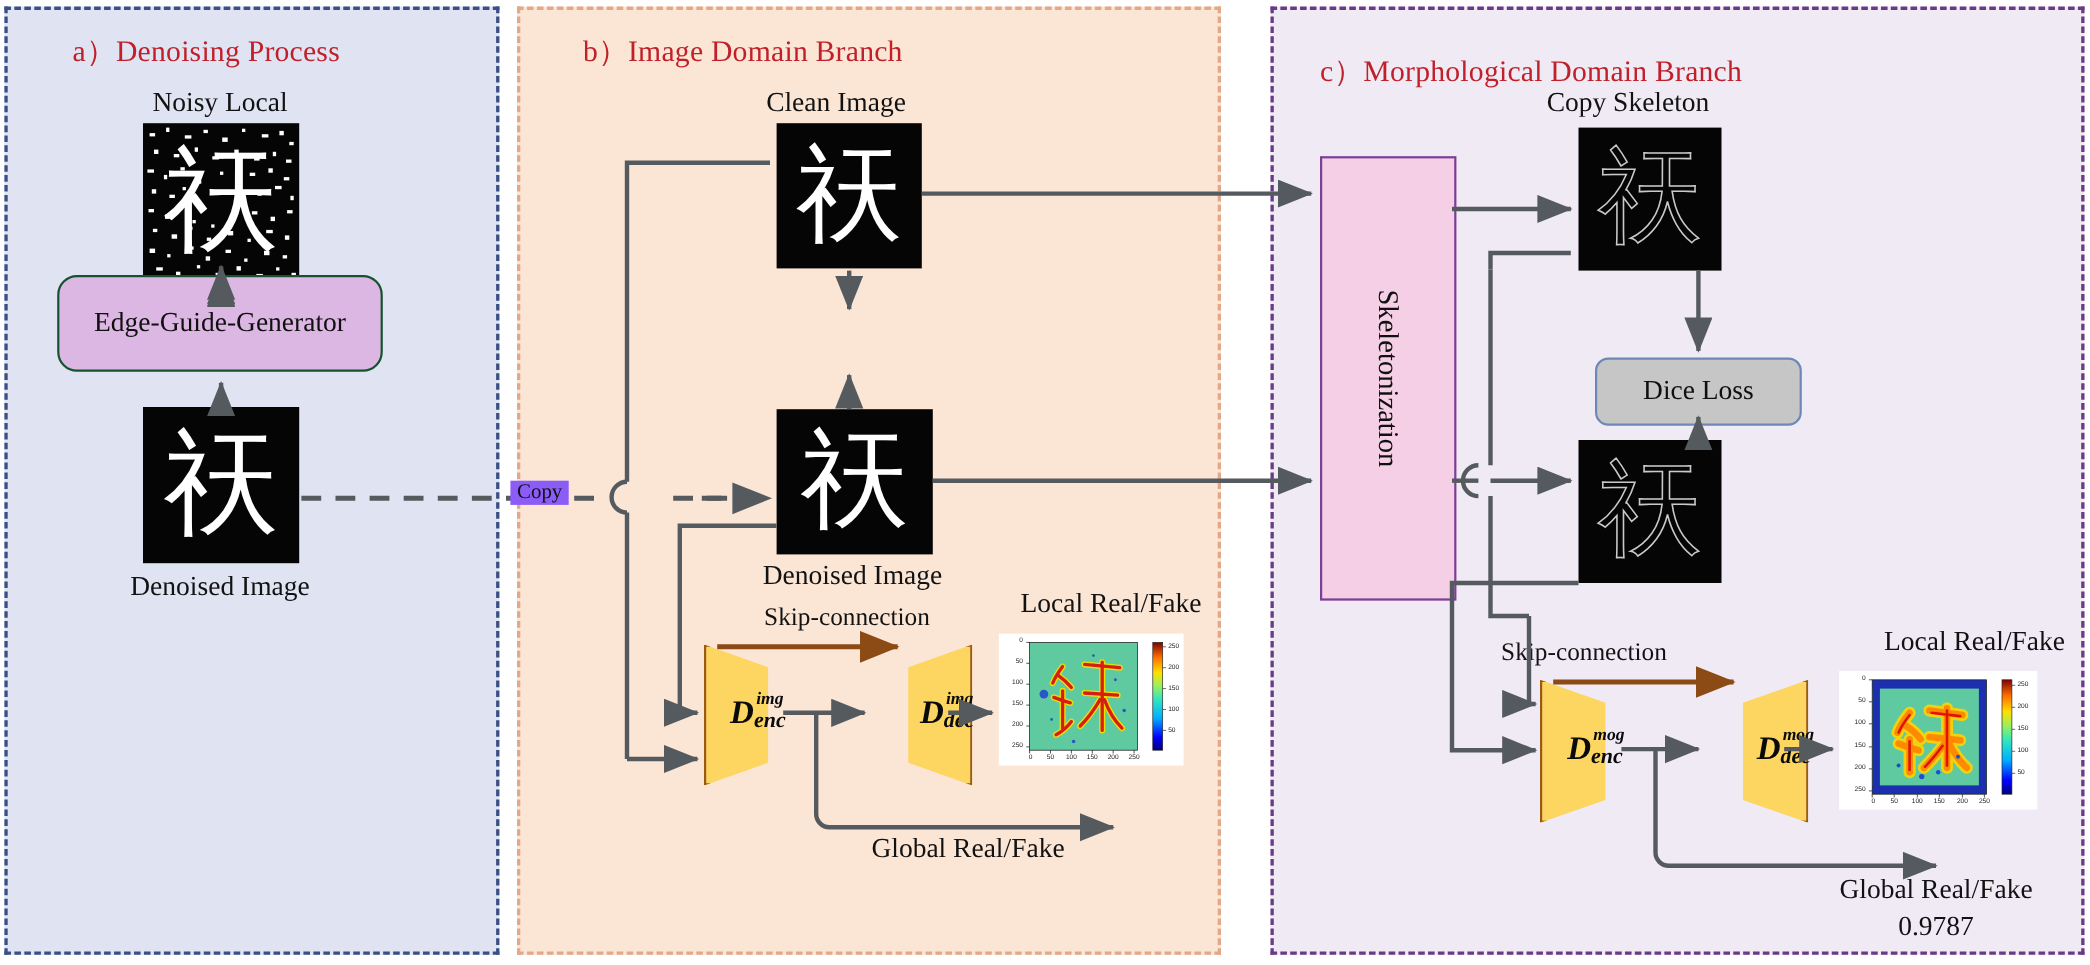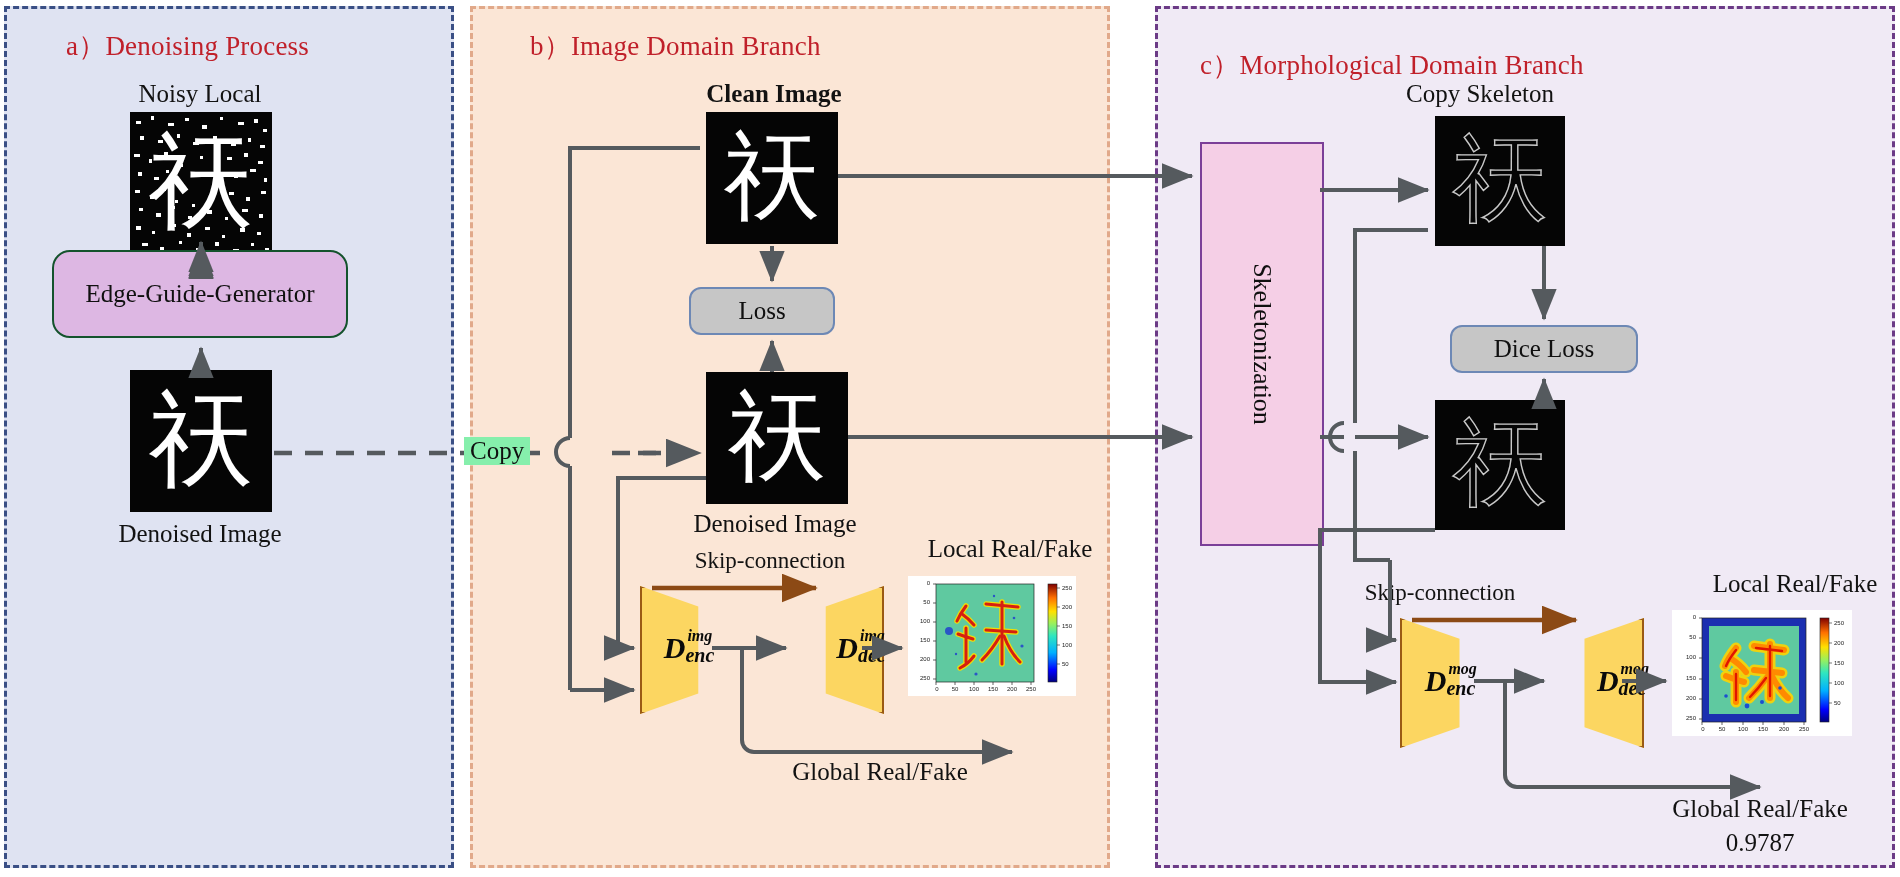--- a/index.html
+++ b/index.html
@@ -28,21 +28,21 @@
   .tile.noisy .glyph{mix-blend-mode:normal;}
   .noise{position:absolute;inset:0;}
   .skel .glyph{color:transparent;-webkit-text-stroke:1.4px #c9c9c9;text-shadow:none;}
 
   
   .rbox{position:absolute;box-sizing:border-box;display:flex;align-items:center;justify-content:center;
     font-size:25px;color:#101010;}
   #egg{left:52px;top:250px;width:296px;height:88px;background:#ddb7e3;border:2px solid #14532d;border-radius:18px;}
   .lossbox{background:#c6c6c6;border:2px solid #6d88b5;border-radius:12px;}
   #loss-b{left:689px;top:287px;width:146px;height:48px;}
-  #loss-c{left:1450px;top:325px;width:188px;height:48px;}
+  #loss-c{left:1450px;top:325px;width:188px;height:62px;}
 
   
   #skel-box{position:absolute;left:1200px;top:142px;width:120px;height:400px;
     background:#f5cfe6;border:2px solid #7b3f98;}
   #skel-box .vtext{position:absolute;left:50%;top:50%;transform:translate(-50%,-50%) rotate(90deg);
     white-space:nowrap;font-size:26px;color:#101010;}
 
   
   .trap{position:absolute;background:#fcd661;border:2px solid #9a5a14;}
   .enc{clip-path:polygon(0% 0%,62% 16%,62% 84%,0% 100%);}
@@ -56,21 +56,21 @@
   .supsub .sub{display:block;font-size:20px;line-height:1;position:relative;top:1px;}
 
   
   #wires{position:absolute;left:0;top:0;width:1900px;height:877px;pointer-events:none;}
 
   
   .plot{position:absolute;background:#ffffff;}
   .plot .hm{position:absolute;overflow:hidden;}
   .tick{position:absolute;font-size:6px;color:#222;font-family:"Liberation Sans", sans-serif;white-space:nowrap;}
   .ytick{text-align:right;}
-  .copy-chip{position:absolute;background:#86efac;padding:0 6px;font-size:25px;color:#101010;}
+  .copy-chip{position:absolute;background:#8b5cf6;padding:0 6px;font-size:19px;color:#101010;}
 </style>
 </head>
 <body>
 
 <div id="root">
 
   <div class="panel" id="panel-a"></div>
   <div class="panel" id="panel-b"></div>
   <div class="panel" id="panel-c"></div>
 
@@ -153,27 +153,26 @@
   </div>
 
   <div class="rbox" id="egg">Edge-Guide-Generator</div>
 
   <div class="tile" id="tile-denoised-a" style="left:130px;top:370px;width:142px;height:142px;">
     <div class="glyph" style="font-size:104px;">祆</div>
   </div>
 
   <div class="lbl" id="lbl-den-a" style="left:60px;top:520px;width:280px;">Denoised Image</div>
 
-  <div class="lbl" id="lbl-clean-b" style="left:644px;top:80px;width:260px;font-weight:bold;">Clean Image</div>
+  <div class="lbl" id="lbl-clean-b" style="left:630px;top:80px;width:260px;">Clean Image</div>
 
   <div class="tile" id="tile-clean-b" style="left:706px;top:112px;width:132px;height:132px;">
     <div class="glyph" style="font-size:96px;">祆</div>
   </div>
 
-  <div class="rbox lossbox" id="loss-b">Loss</div>
 
   <div class="tile" id="tile-den-b" style="left:706px;top:372px;width:142px;height:132px;">
     <div class="glyph" style="font-size:98px;">祆</div>
   </div>
 
   <div class="lbl" id="lbl-den-b" style="left:620px;top:510px;width:310px;">Denoised Image</div>
 
   <div class="lbl sm" id="lbl-skip-b" style="left:640px;top:548px;width:260px;">Skip-connection</div>
 
   <div class="trapwrap" style="left:640px;top:586px;width:90px;height:124px;">

